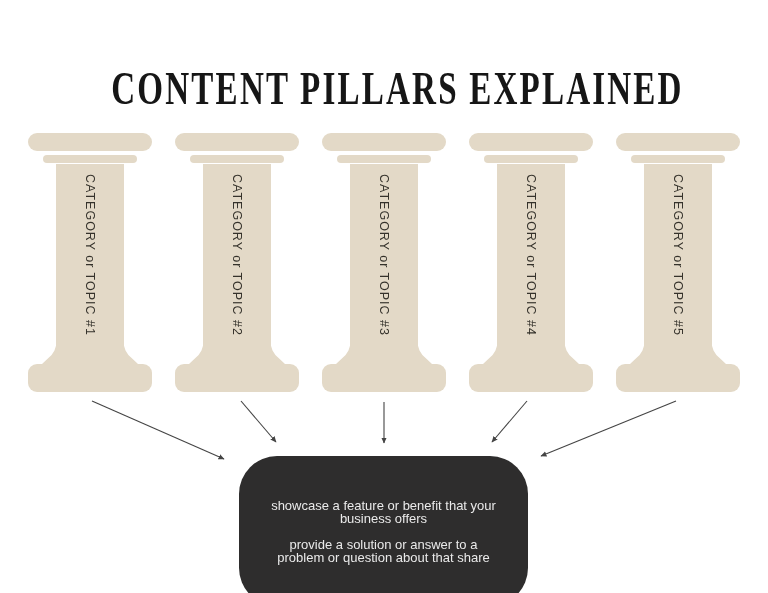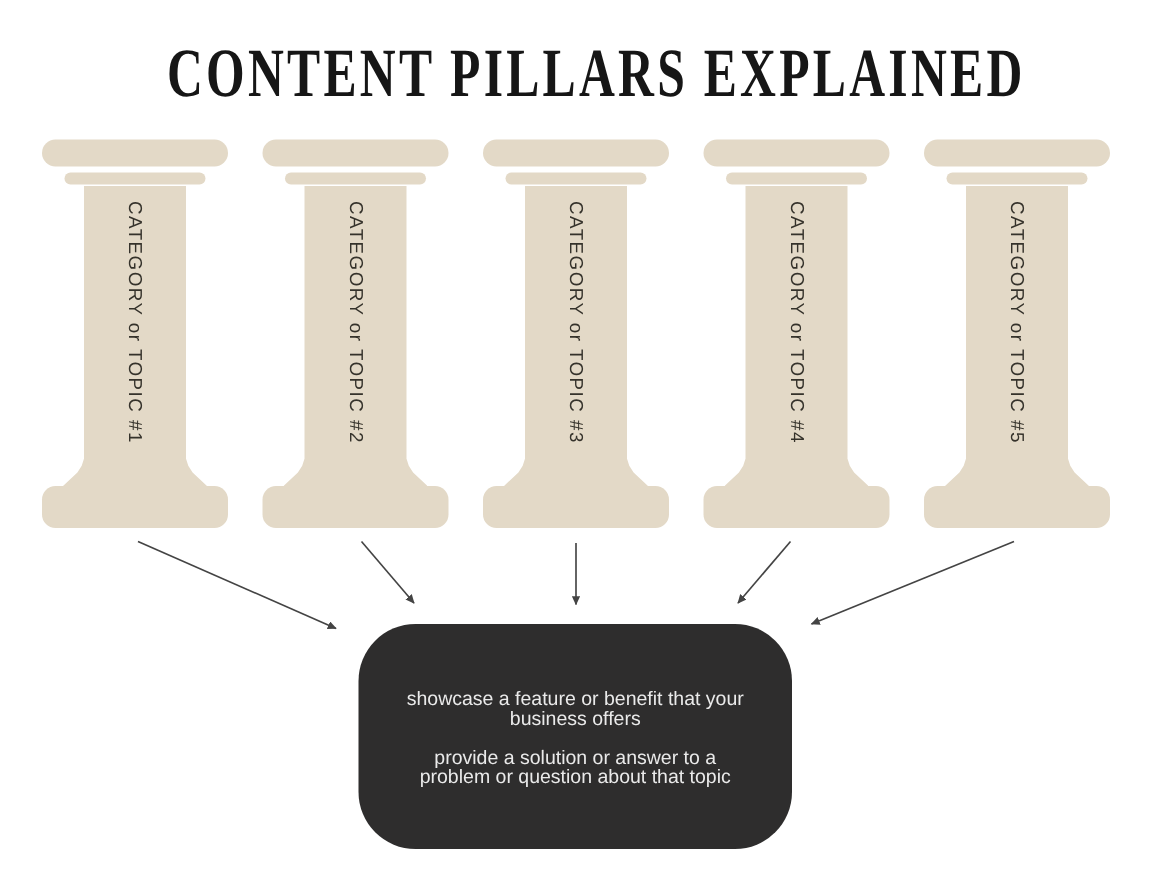--- a/index.html
+++ b/index.html
@@ -3,21 +3,21 @@
 <meta charset="utf-8">
 <style>
   * { margin: 0; padding: 0; box-sizing: border-box; }
   html, body { width: 768px; height: 593px; }
   body {
     font-family: "Liberation Sans", sans-serif;
     background: #ffffff;
     position: relative;
     overflow: hidden;
   }
-  .stage { position: absolute; inset: 0; width: 768px; height: 440px; }
+  .stage { position: absolute; inset: 0; width: 768px; height: 440px; margin-top: 40px; }
 
   
   .title {
     position: absolute;
     top: 22px; left: 0; width: 768px;
     text-align: center;
     white-space: nowrap;
   }
   .title span {
     display: inline-block;
@@ -161,16 +161,16 @@
     </defs>
     <line x1="92" y1="6" x2="224" y2="64" stroke="#444444" stroke-width="1.1" marker-end="url(#ah)"></line>
     <line x1="241" y1="6" x2="276" y2="47" stroke="#444444" stroke-width="1.1" marker-end="url(#ah)"></line>
     <line x1="384" y1="7" x2="384" y2="48" stroke="#444444" stroke-width="1.1" marker-end="url(#ah)"></line>
     <line x1="527" y1="6" x2="492" y2="47" stroke="#444444" stroke-width="1.1" marker-end="url(#ah)"></line>
     <line x1="676" y1="6" x2="541" y2="61" stroke="#444444" stroke-width="1.1" marker-end="url(#ah)"></line>
   </svg>
 
   <div class="info-box">
     <p>showcase a feature or benefit that your business offers</p>
-    <p>provide a solution or answer to a problem or question about that topic</p>
+    <p>provide a solution or answer to a problem or question about that share</p>
   </div>
 
 </div>
 
 </body></html>

